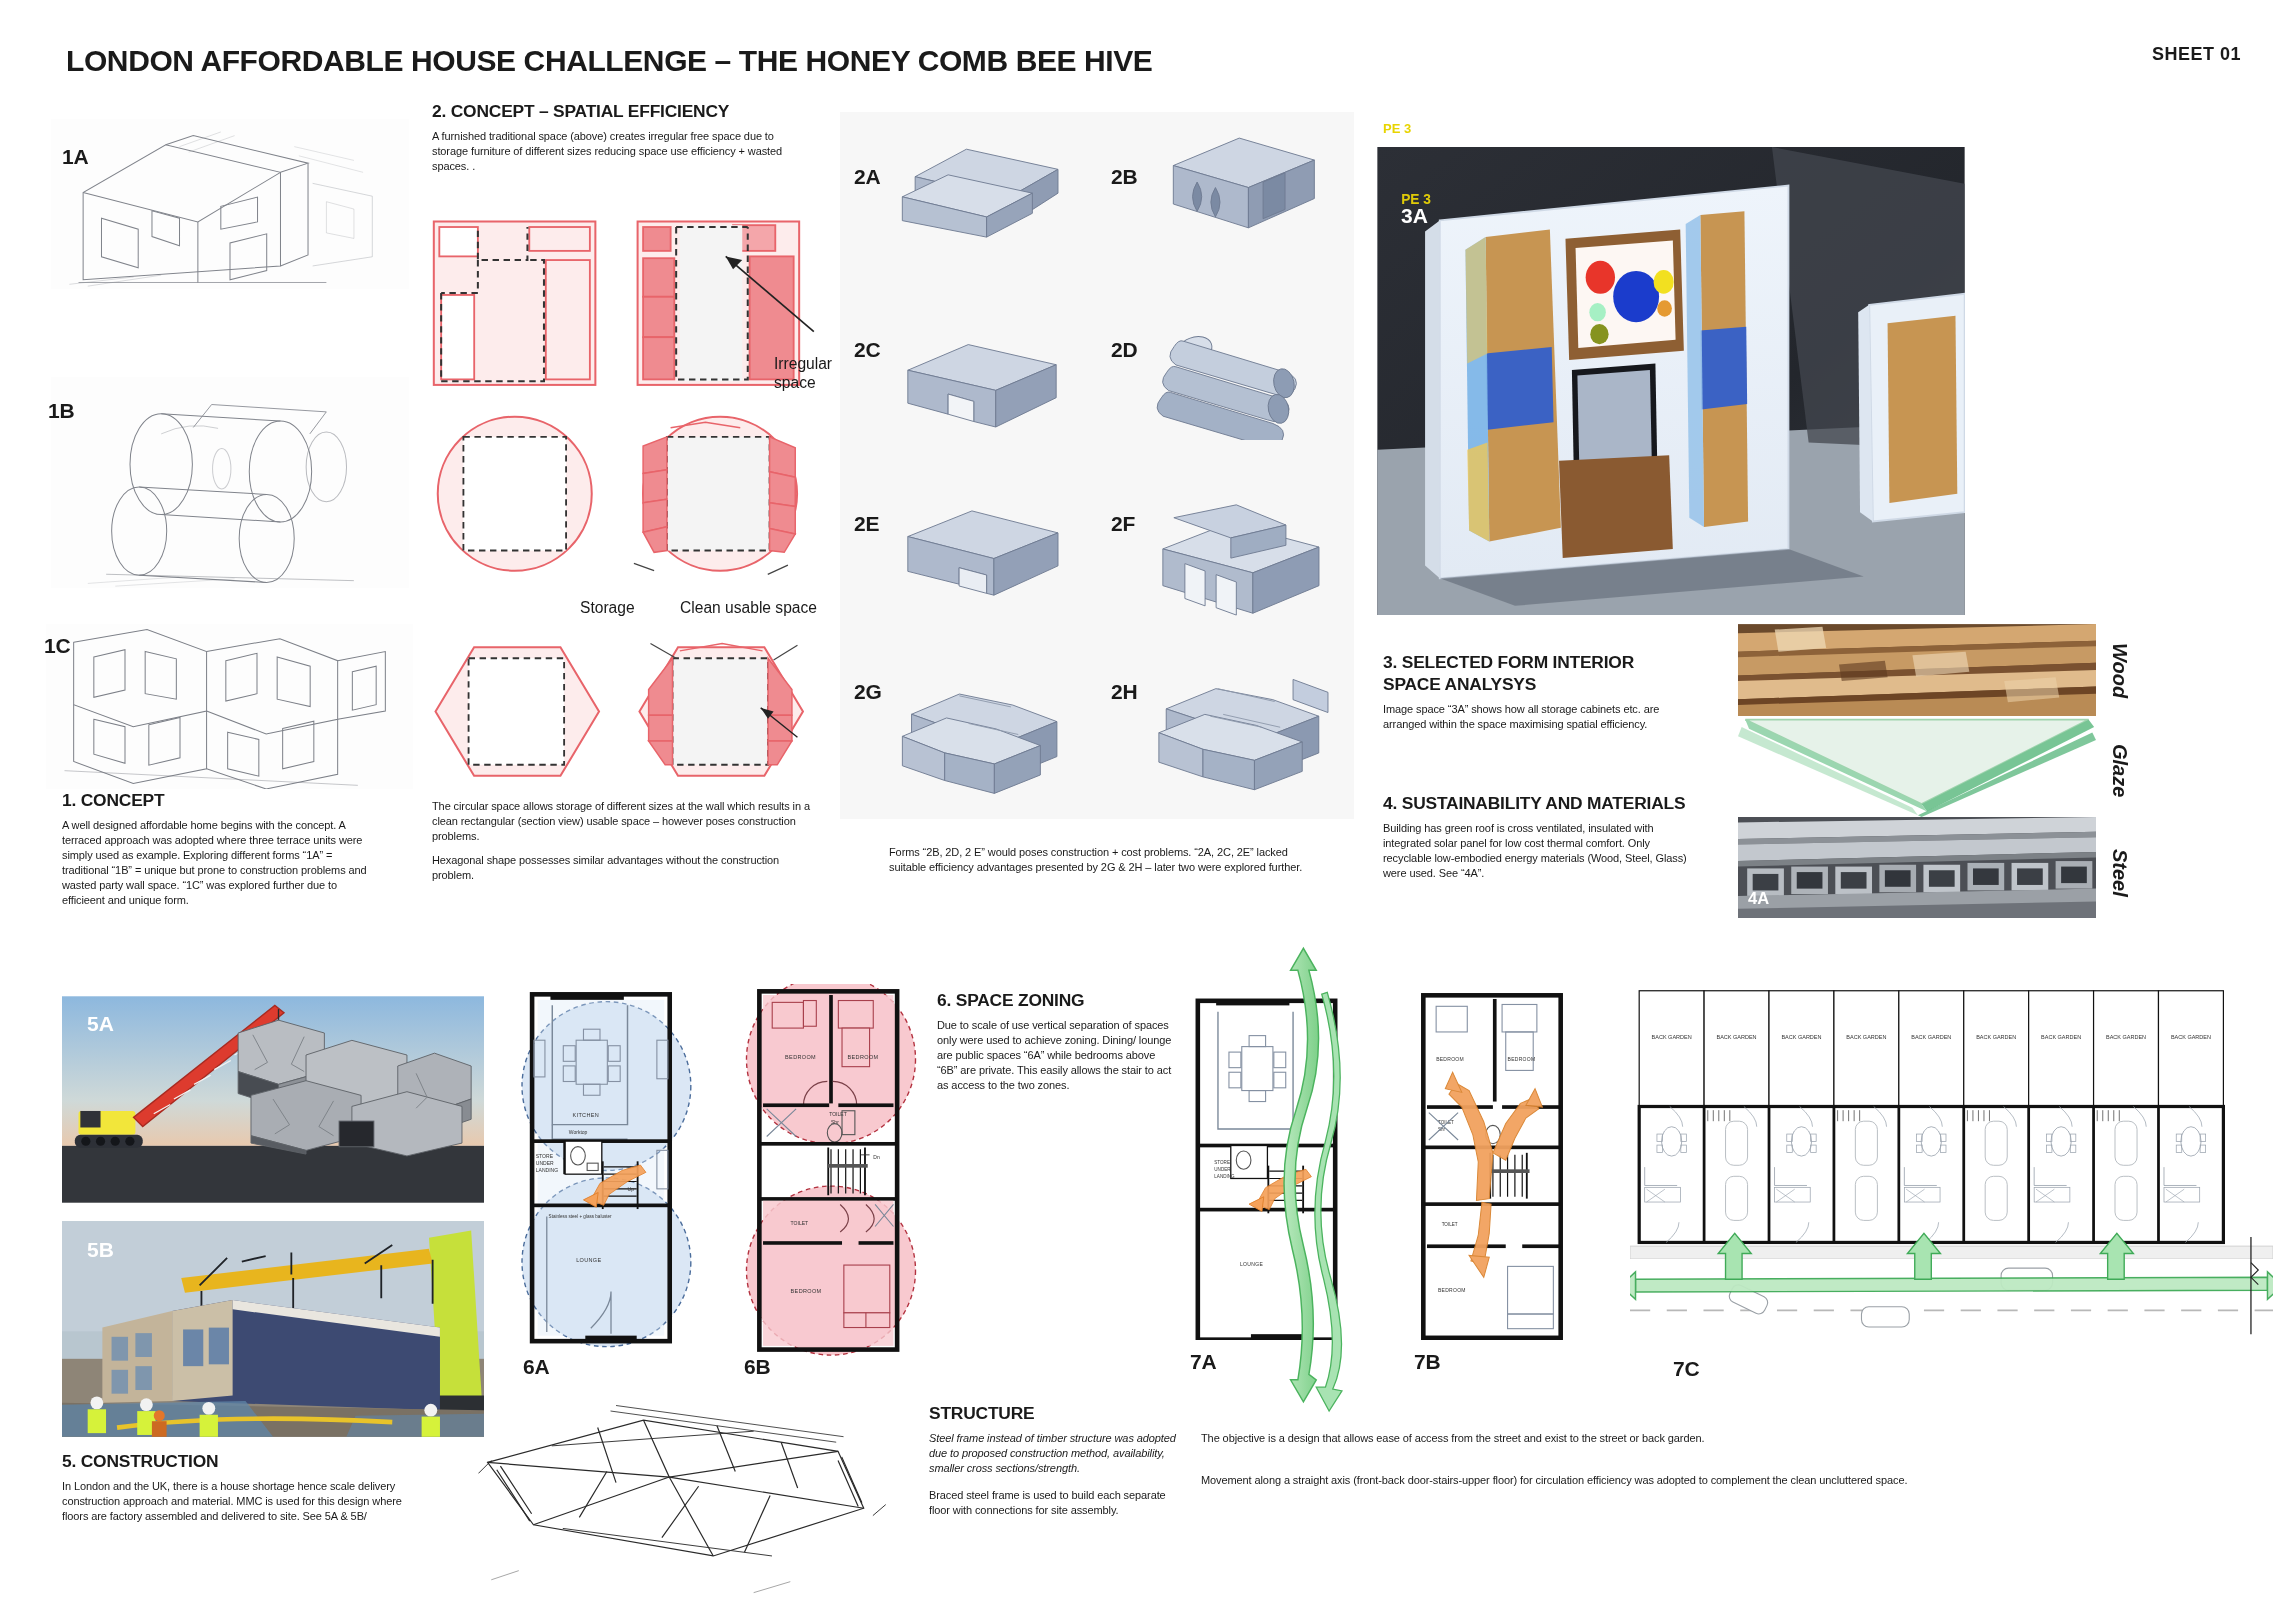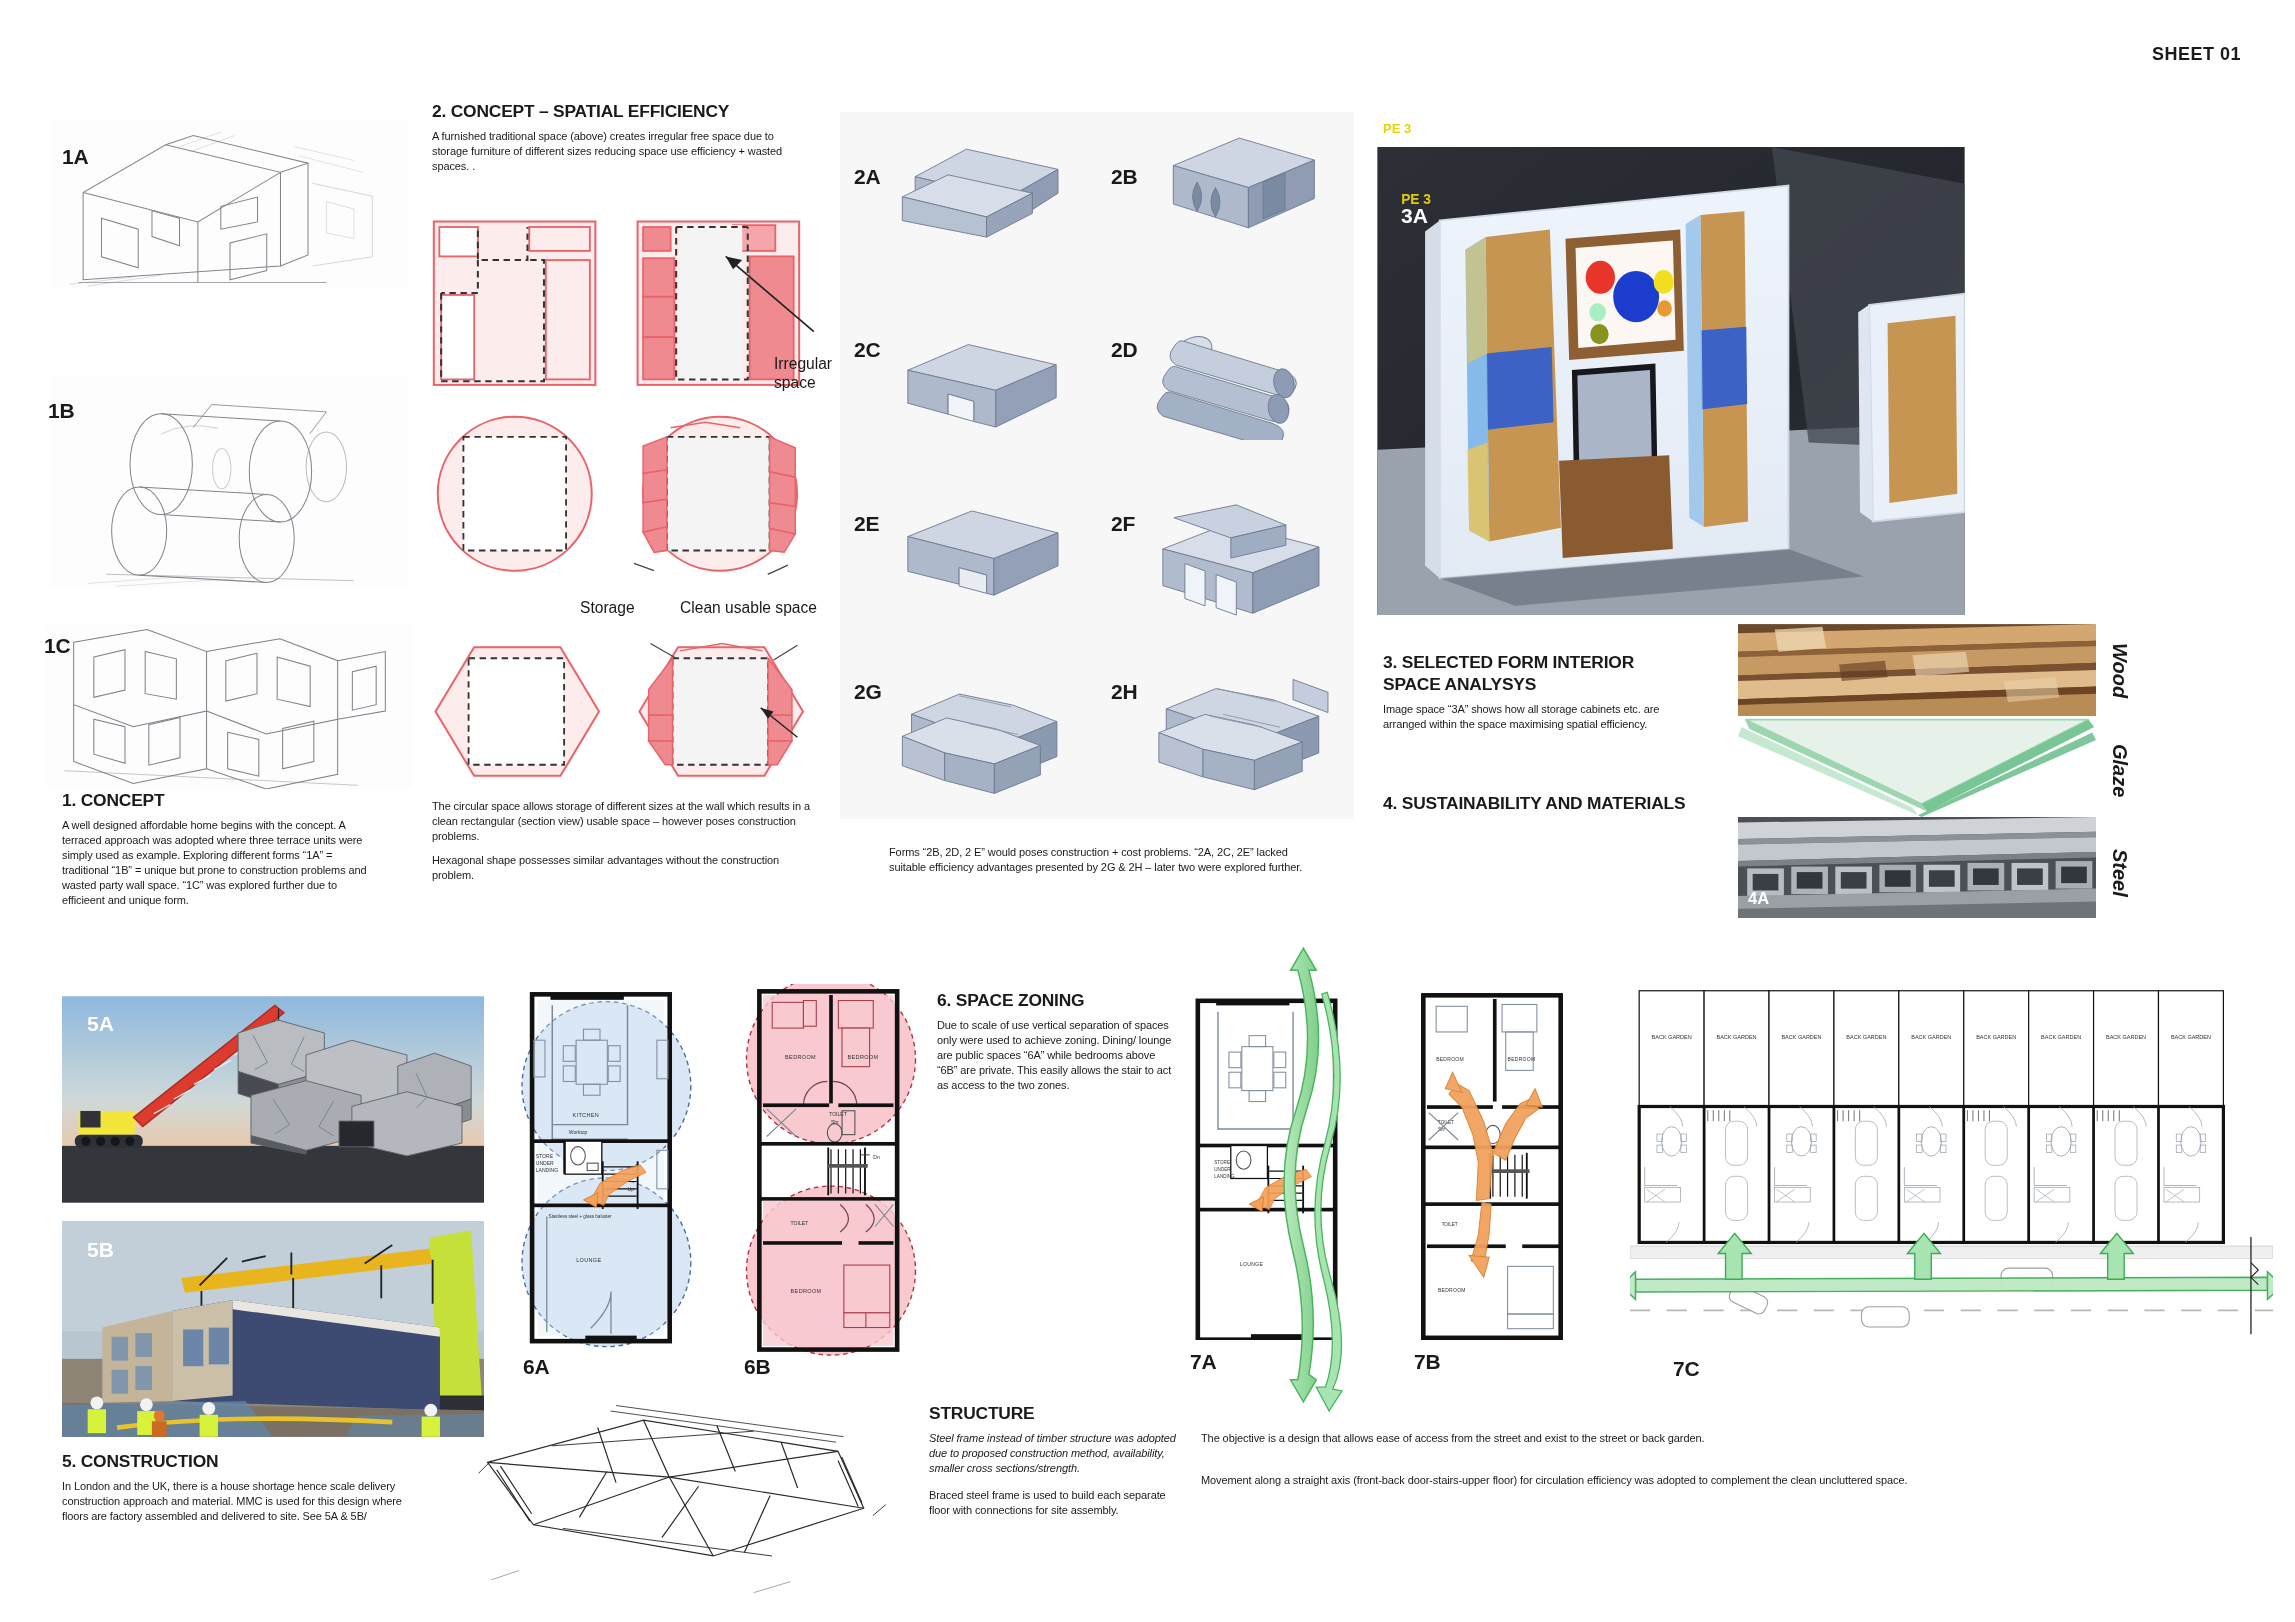--- a/index.html
+++ b/index.html
@@ -62,20 +62,21 @@
   .fp svg { display:block; }
 
   
   .svgtxt { font-family: "Liberation Sans", sans-serif; }
 </style>
 </head>
 <body>
 
 <div class="sheet">
 
+  <div class="main-title">LONDON AFFORDABLE HOUSE CHALLENGE – THE HONEY COMB BEE HIVE</div>
   <div class="sheet-no">SHEET 01</div>
 
   <div class="panel sketch" style="left:51px;top:119px;width:358px;height:170px;">
     <svg width="358" height="170" viewBox="0 0 390 185">
       <g stroke="#6b6f78" stroke-width="1.1" fill="none" opacity="0.85">
         <path d="M35 175 L35 80 L125 28 L250 58 L250 160 Z"></path>
         <path d="M35 80 L160 112 L250 58"></path>
         <path d="M160 112 L160 178"></path>
         <path d="M125 28 L155 18 L280 48 L250 58"></path>
         <path d="M250 160 L280 148 L280 48"></path>
@@ -387,20 +388,21 @@
   </div>
 
   <div style="position:absolute;left:1383px;top:121px;font-size:13px;font-weight:bold;color:#e8d400;">PE 3</div>
 
   <div class="panel" style="left:1383px;top:652px;width:303px;">
     <div class="h-sec">3. SELECTED FORM INTERIOR SPACE ANALYSYS</div>
     <div class="body-txt">Image space “3A” shows how all storage cabinets etc. are arranged within the space maximising spatial efficiency.</div>
   </div>
   <div class="panel" style="left:1383px;top:793px;width:312px;">
     <div class="h-sec">4. SUSTAINABILITY AND MATERIALS</div>
+    <div class="body-txt">Building has green roof is cross ventilated, insulated with integrated solar panel for low cost thermal comfort. Only recyclable low-embodied energy materials (Wood, Steel, Glass) were used. See “4A”.</div>
   </div>
 
   <div class="photo" style="left:1738px;top:624px;width:358px;height:92px;">
     <svg width="358" height="92" viewBox="0 0 390 100">
       <rect width="390" height="100" fill="#6b4a2c"></rect>
       <g>
         <polygon points="0,10 390,0 390,18 0,30" fill="#d4a771"></polygon>
         <polygon points="0,30 390,18 390,26 0,38" fill="#8d6239"></polygon>
         <polygon points="0,36 390,24 390,42 0,56" fill="#c79a64"></polygon>
         <polygon points="0,56 390,42 390,50 0,64" fill="#7a5130"></polygon>

